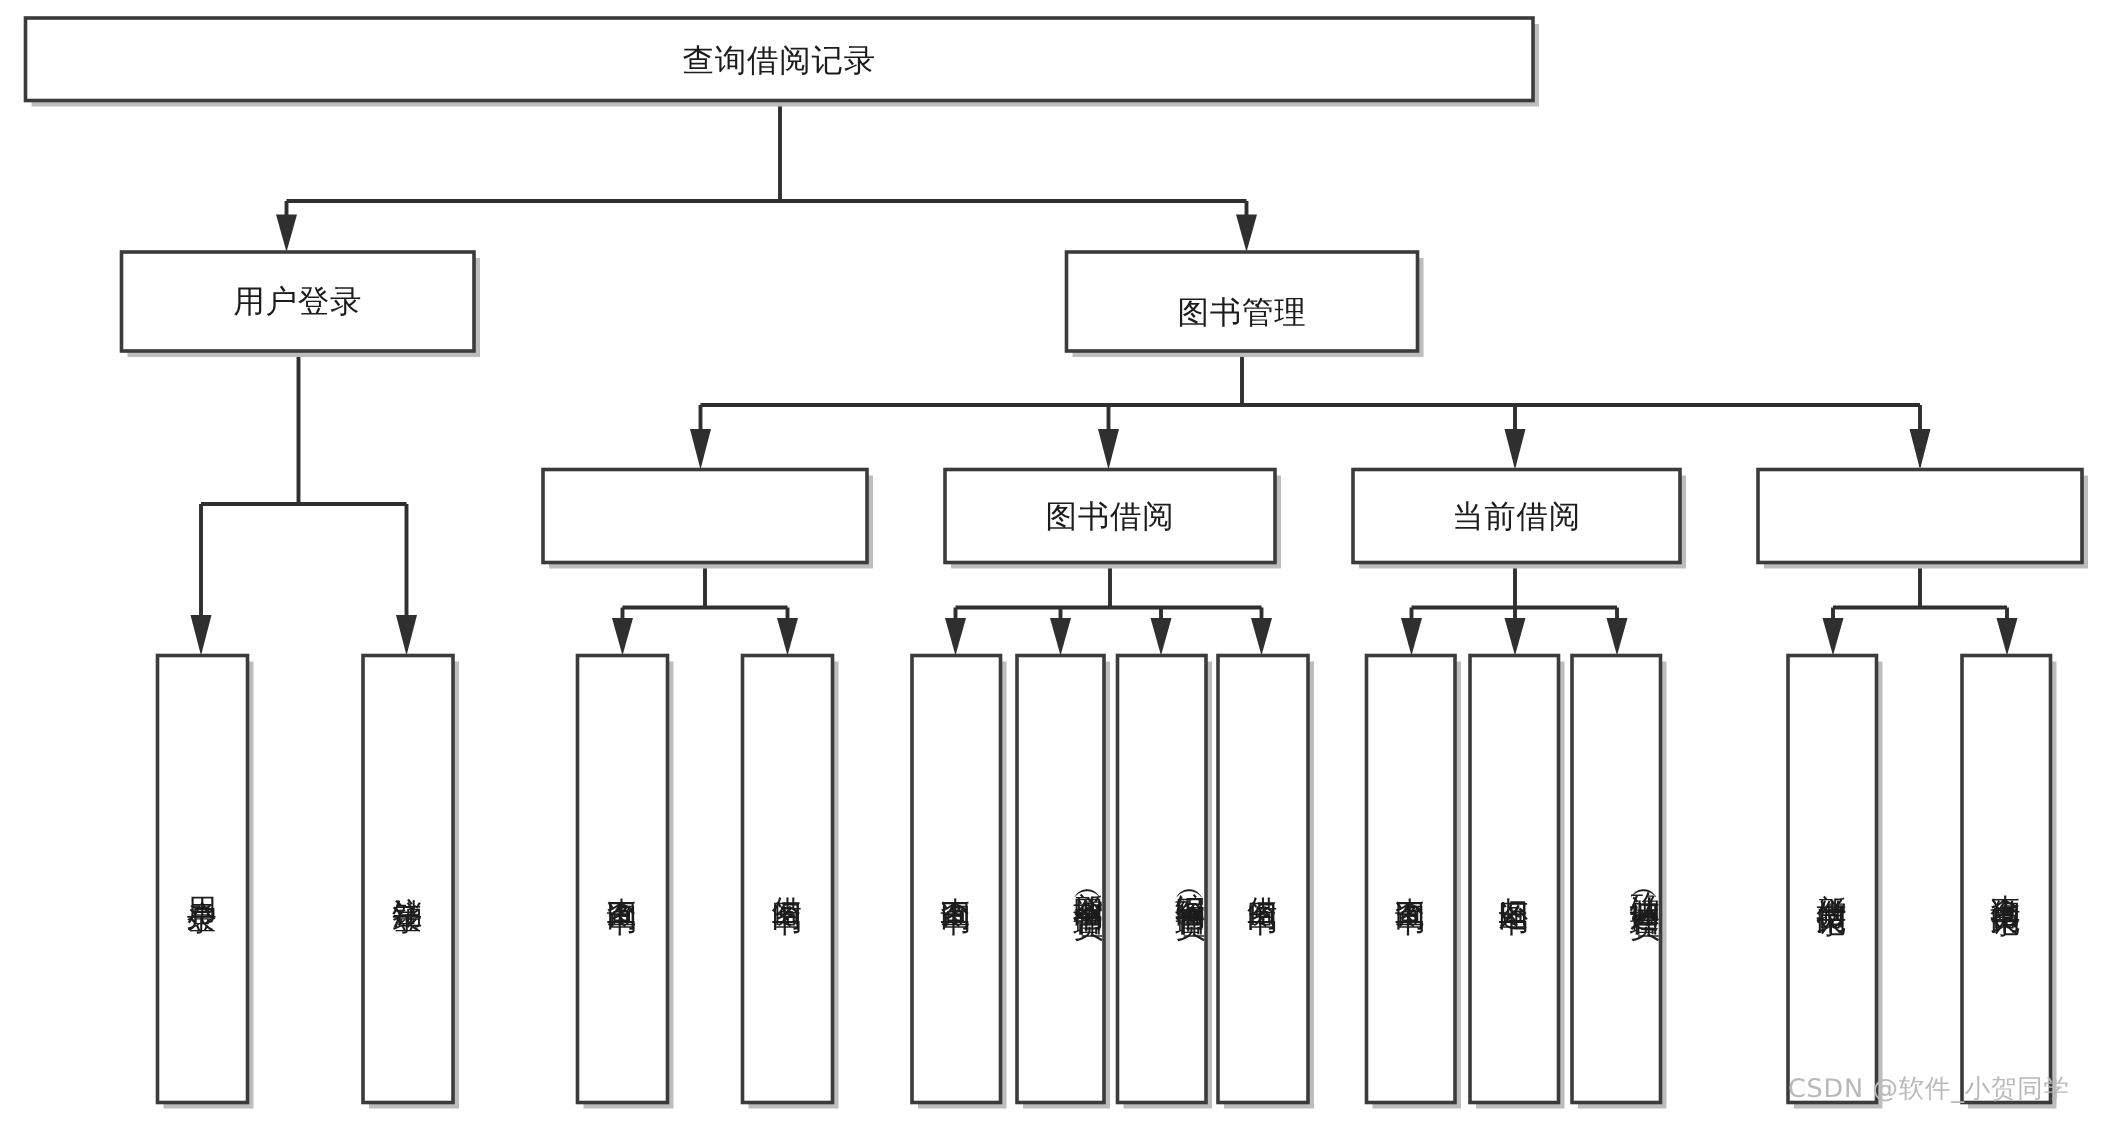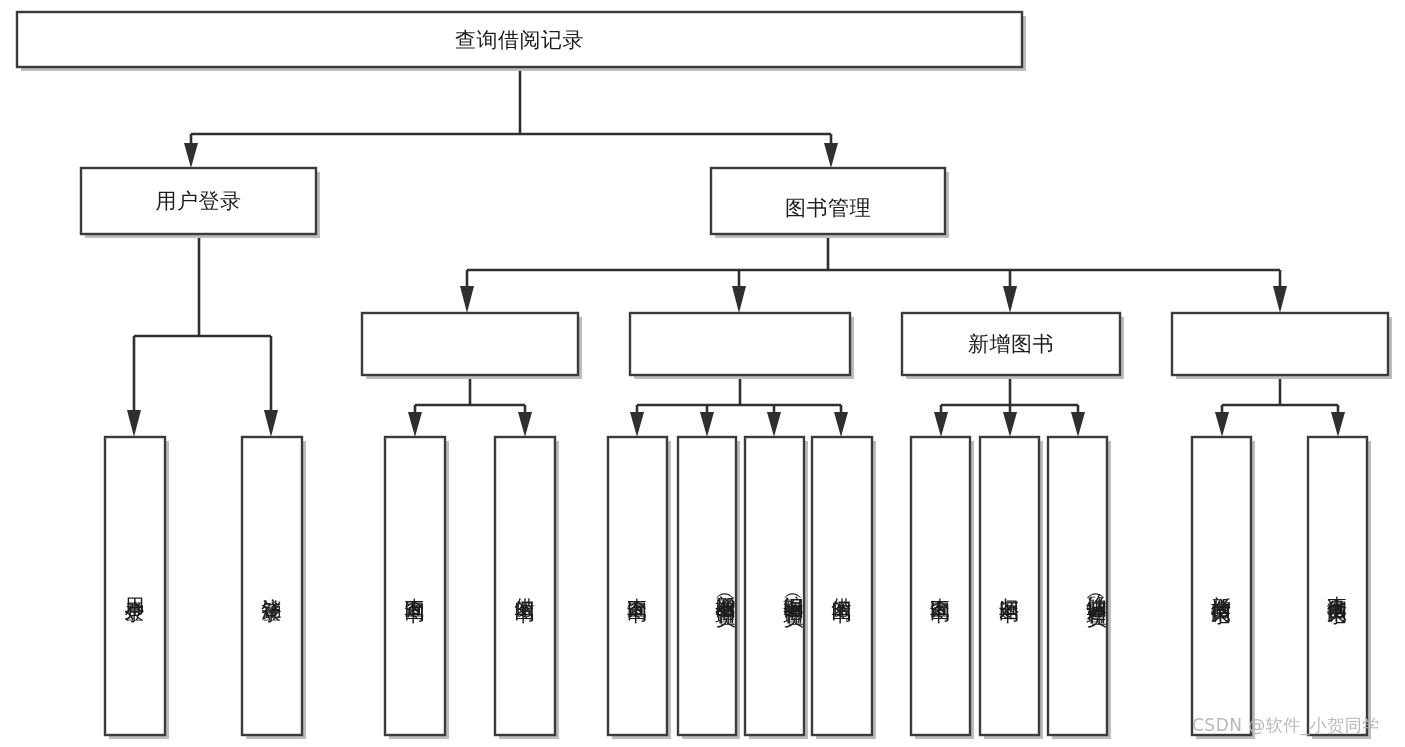--- a/index.html
+++ b/index.html
@@ -214,21 +214,22 @@
       <rect class="node-box" x="1192" y="437" width="59" height="298"></rect>
       <rect class="node-box" x="1308" y="437" width="59" height="298"></rect>
     </g>
   </svg>
 
   <div class="node-label-h" style="left:17px; top:12px; width:1005px; height:55px;">查询借阅记录</div>
 
   <div class="node-label-h" style="left:81px; top:168px; width:235px; height:66px;">用户登录</div>
   <div class="node-label-h" style="left:711px; top:168px; width:234px; height:80px;">图书管理</div>
 
-  <div class="node-label-h" style="left:902px; top:313px; width:218px; height:62px;">新增图书</div>
+  <div class="node-label-h" style="left:630px; top:313px; width:220px; height:62px;">图书借阅</div>
+  <div class="node-label-h" style="left:902px; top:313px; width:218px; height:62px;">当前借阅</div>
 
   <div class="node-label-v centered" style="left:105px; top:437px; width:60px; height:298px;">用户登录</div>
   <div class="node-label-v centered" style="left:242px; top:437px; width:60px; height:298px;">注销登录</div>
   <div class="node-label-v centered" style="left:385px; top:437px; width:60px; height:298px;">查询图书</div>
   <div class="node-label-v centered" style="left:495px; top:437px; width:60px; height:298px;">借阅图书</div>
   <div class="node-label-v centered" style="left:608px; top:437px; width:59px; height:298px;">查询图书</div>
   <div class="node-label-v" style="left:678px; top:445px; width:58px; height:286px;">新增图书（管理员）</div>
   <div class="node-label-v" style="left:745px; top:445px; width:59px; height:286px;">编辑图书（管理员）</div>
   <div class="node-label-v centered" style="left:812px; top:437px; width:60px; height:298px;">借阅图书</div>
   <div class="node-label-v centered" style="left:911px; top:437px; width:59px; height:298px;">查询图书</div>

